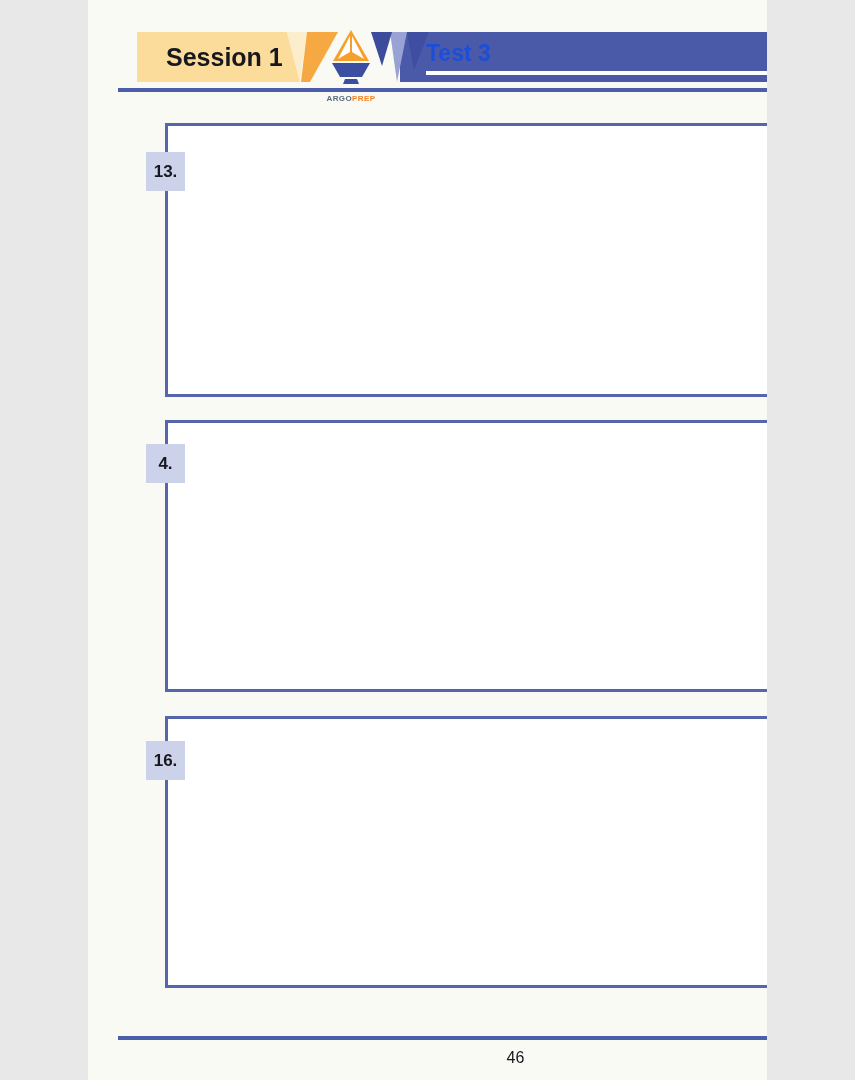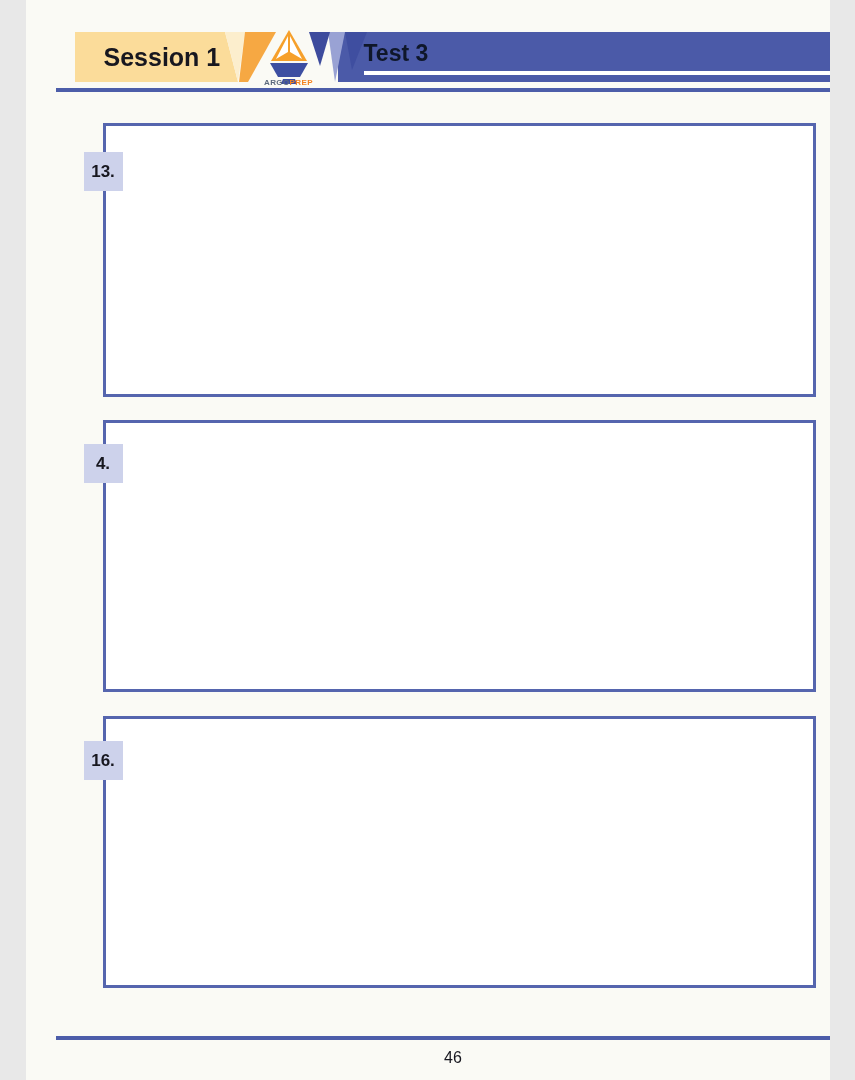--- a/index.html
+++ b/index.html
@@ -1,34 +1,34 @@
 <!DOCTYPE html>
 <html><head>
 <meta charset="utf-8">
 <style>
   * { margin:0; padding:0; box-sizing:border-box; }
   html,body { background:#e8e8e8; }
   #page {
-    position:relative; width:804px; height:1080px; margin:0 auto;
+    position:relative; width:679px; height:1080px; margin:0 auto;
     background:#FAFAF5; overflow:hidden;
     font-family:"Liberation Sans","DejaVu Sans",sans-serif;
     color:#1d1d1d;
   }
   .abs { position:absolute; }
 
   
   #header-svg { position:absolute; left:0; top:0; }
   #session-label {
     left:78px; top:43px; font-size:25px; font-weight:bold; color:#17171f;
   }
   #test-label {
-    left:338px; top:40px; font-size:23px; font-weight:bold; color:#0f172a;
+    left:338px; top:40px; font-size:23px; font-weight:bold; color:#1d4ed8;
   }
   #brand-text {
-    left:229px; top:78px; width:68px; text-align:center;
+    left:229px; top:94px; width:68px; text-align:center;
     font-size:8px; font-weight:bold; letter-spacing:0.4px;
   }
   #brand-argo { color:#5C6A7E; }
   #brand-prep { color:#F5821F; }
   .rule {
     left:30px; width:825px; height:4px; background:#4C5DA9;
   }
   #header-rule { top:88px; }
   #footer-rule { top:1036px; }
 

